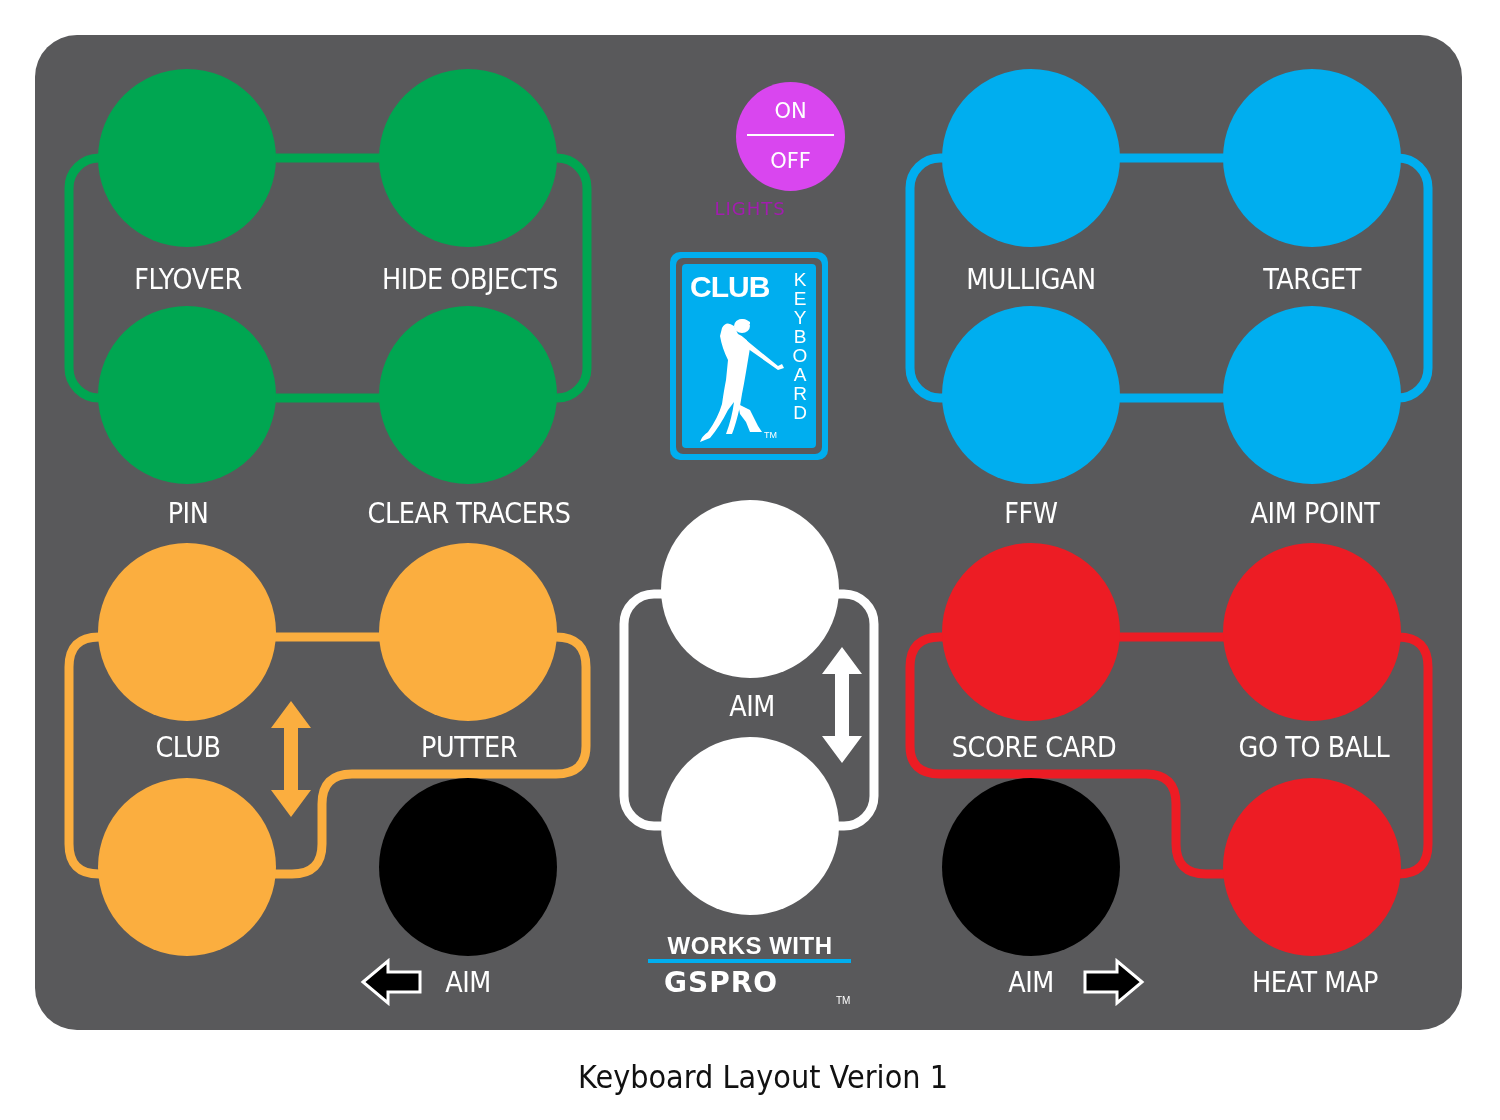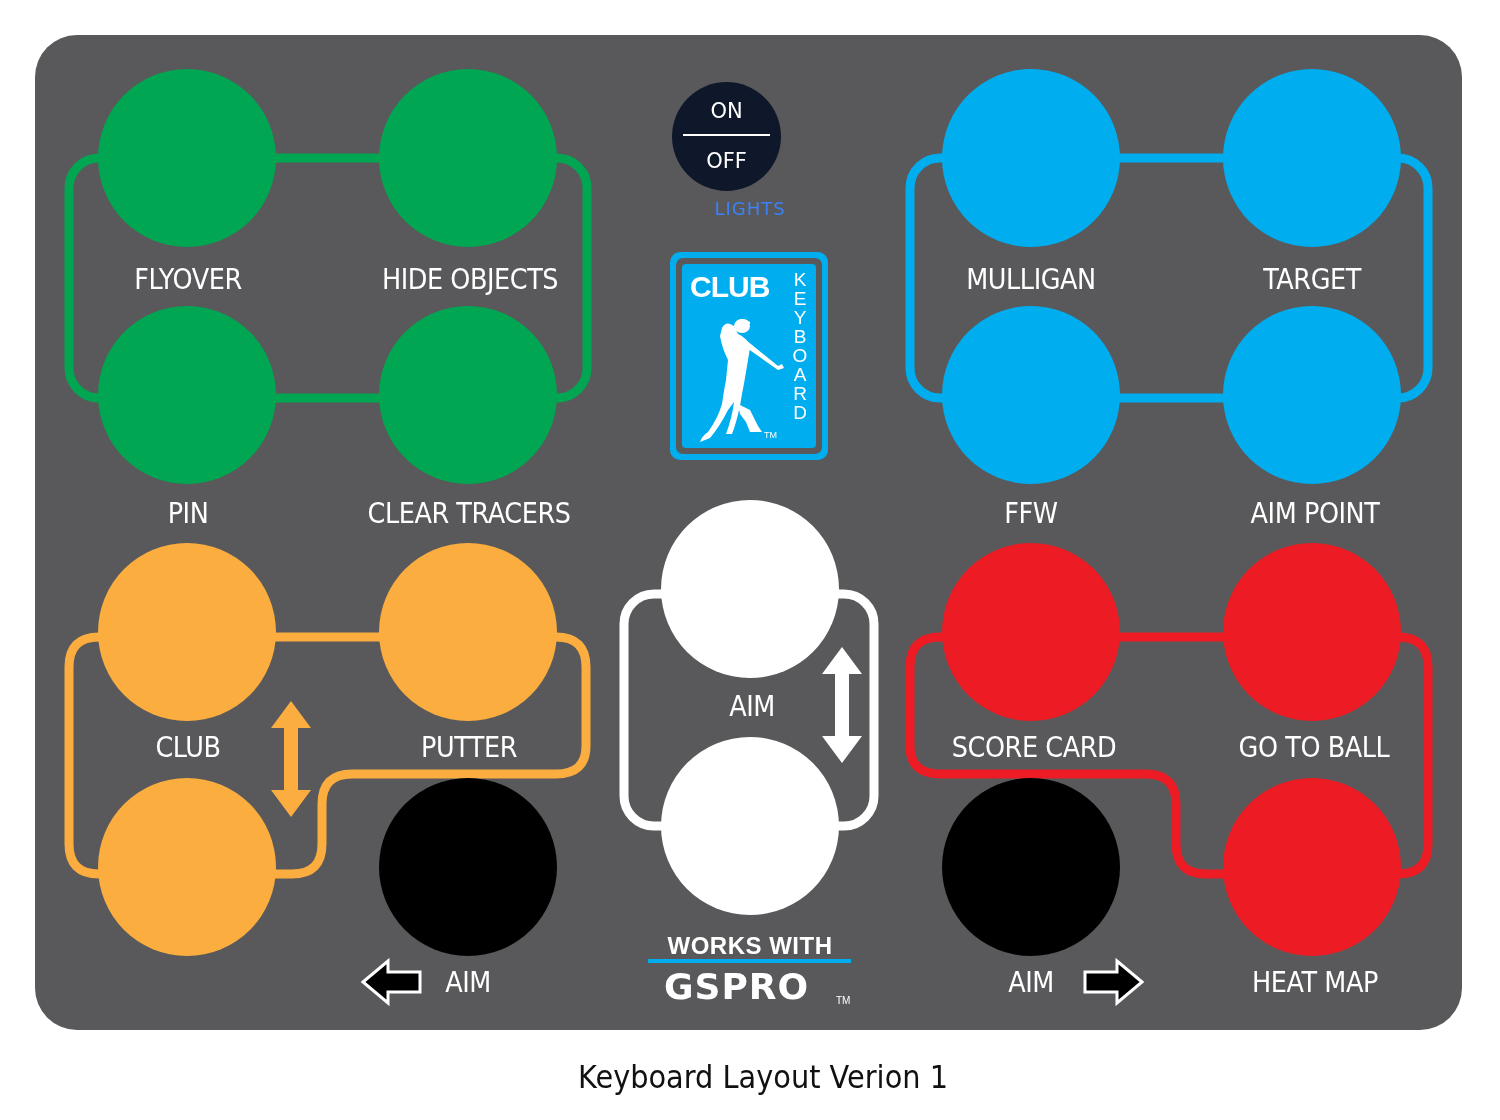--- a/index.html
+++ b/index.html
@@ -1,37 +1,37 @@
 <!DOCTYPE html>
 <html><head>
 <meta charset="utf-8">
 <style>
   html, body { margin:0; padding:0; background:#ffffff; }
   body { width:1500px; height:1120px; position:relative; overflow:hidden; font-family:"Liberation Sans", "DejaVu Sans", sans-serif; }
   .board { position:absolute; left:35px; top:35px; width:1427px; height:995px; background:#59595b; border-radius:42px; }
   svg.lines { position:absolute; left:0; top:0; width:1500px; height:1120px; pointer-events:none; }
   .key { position:absolute; width:178px; height:178px; border-radius:50%; cursor:pointer; }
   .lbl { position:absolute; color:#ffffff; font-size:29px; text-align:center; width:300px; margin-left:-150px; letter-spacing:-0.5px; white-space:nowrap; line-height:1; font-family:"DejaVu Sans", sans-serif; font-weight:normal; transform:scaleX(0.88); }
-  .lights { position:absolute; left:672px; top:82px; width:109px; height:109px; border-radius:50%; background:#0f172a; cursor:pointer; }
+  .lights { position:absolute; left:736px; top:82px; width:109px; height:109px; border-radius:50%; background:#d946ef; cursor:pointer; }
   .lights .on, .lights .off { position:absolute; width:100%; text-align:center; color:#fff; font-size:21px; font-family:"DejaVu Sans", sans-serif; }
   .lights .on { top:17px; }
   .lights .off { top:67px; }
   .lights .bar { position:absolute; left:11px; right:11px; top:52px; height:2px; background:#fff; }
-  .lights-lbl { position:absolute; left:650px; width:200px; top:198px; text-align:center; color:#3b82f6; font-size:18px; letter-spacing:1px; font-family:"DejaVu Sans", sans-serif; }
+  .lights-lbl { position:absolute; left:650px; width:200px; top:198px; text-align:center; color:#a21caf; font-size:18px; letter-spacing:1px; font-family:"DejaVu Sans", sans-serif; }
   .logo-outer { position:absolute; left:670px; top:252px; width:158px; height:208px; border-radius:10px; background:#00aeef; }
   .logo-gap { position:absolute; left:676px; top:258px; width:146px; height:196px; border-radius:7px; background:#59595b; }
   .logo-inner { position:absolute; left:682px; top:264px; width:134px; height:184px; border-radius:4px; background:#00aeef; overflow:hidden; }
   .logo-club { position:absolute; left:8px; top:6px; color:#fff; font-weight:bold; font-size:30px; font-family:"Liberation Sans", sans-serif; letter-spacing:-1px; }
   .logo-kb { position:absolute; right:6px; top:6px; width:20px; color:#fff; font-size:19px; line-height:19px; text-align:center; font-family:"Liberation Sans", sans-serif; }
   .logo-kb span { display:block; }
   .logo-tm { position:absolute; left:82px; top:166px; color:#fff; font-size:9px; font-family:"Liberation Sans", sans-serif; }
   .golfer { position:absolute; left:10px; top:50px; }
   .works { position:absolute; left:640px; width:220px; top:932px; text-align:center; color:#fff; font-weight:bold; font-size:24px; letter-spacing:0.5px; font-family:"Liberation Sans", sans-serif; }
   .works-bar { position:absolute; left:648px; width:203px; top:959px; height:4px; background:#00aeef; }
-  .gspro { position:absolute; left:664px; top:966px; color:#fff; font-weight:bold; font-size:36px; letter-spacing:1px; font-family:"DejaVu Sans", sans-serif; }
+  .gspro { position:absolute; left:664px; top:966px; color:#fff; font-weight:bold; font-size:28px; letter-spacing:1px; font-family:"DejaVu Sans", sans-serif; }
   .gspro-tm { position:absolute; left:836px; top:995px; color:#fff; font-size:10px; font-family:"Liberation Sans", sans-serif; }
   .caption { position:absolute; left:0; width:1526px; top:1058px; text-align:center; color:#111; font-size:32px; font-family:"DejaVu Sans", sans-serif; transform:scaleX(0.9); transform-origin:763px 0; }
   .arrow-icon { position:absolute; }
 </style>
 </head>
 <body>
 
 <div class="board"></div>
 
 <svg class="lines" viewBox="0 0 1500 1120">

